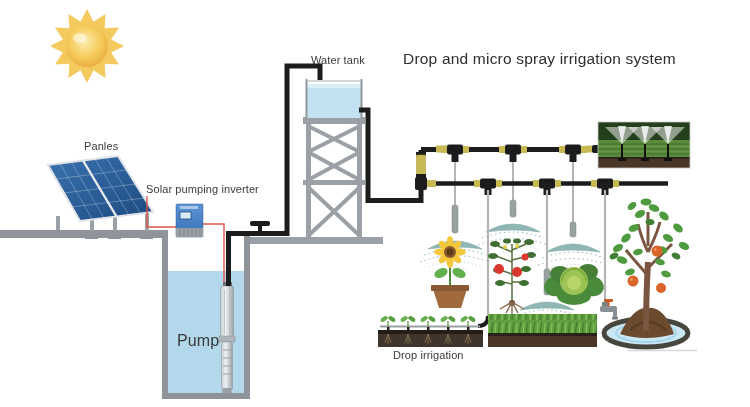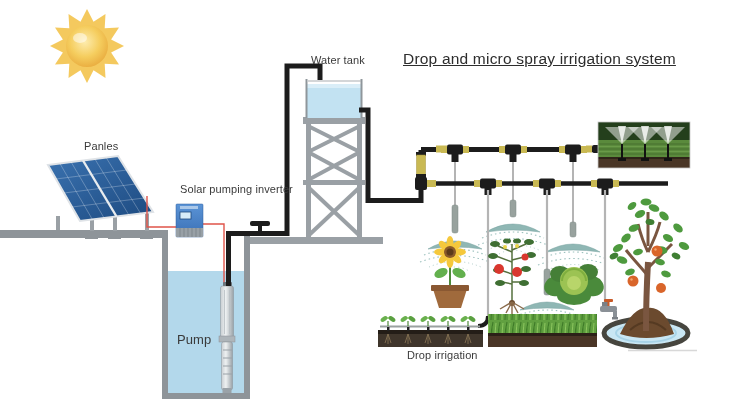--- a/index.html
+++ b/index.html
@@ -6,28 +6,28 @@
   .canvas{
     position:relative;width:750px;height:407px;background:var(--background,#fff);
     font-family:"Liberation Sans",sans-serif;overflow:hidden;
   }
   .scene{position:absolute;left:0;top:0;}
   .lbl{
     position:absolute;font-size:11px;color:var(--label-text,#3a3a3a);
     white-space:nowrap;letter-spacing:.1px;
   }
   .lbl-panels{left:84px;top:140px;}
-  .lbl-inverter{left:180px;top:183px;}
+  .lbl-inverter{left:146px;top:183px;}
   .lbl-watertank{left:311px;top:54px;}
-  .lbl-pump{left:177px;top:332px;font-size:13px;}
-  .lbl-drop{left:407px;top:349px;text-align:right;}
+  .lbl-pump{left:177px;top:332px;font-size:16px;}
+  .lbl-drop{left:393px;top:349px;text-align:right;}
   .lbl-micro{left:495px;top:348px;}
   .page-title{
     position:absolute;left:403px;top:50px;font-size:15.5px;font-weight:500;
-    color:var(--title-text,#2d2d2d);letter-spacing:.2px;white-space:nowrap;text-decoration:underline;
+    color:var(--title-text,#2d2d2d);letter-spacing:.2px;white-space:nowrap;
   }
 </style>
 </head>
 <body>
 
 <div class="canvas">
 
   <svg class="scene" width="750" height="407" viewBox="0 0 750 407">
     <defs>
       <radialGradient id="sunDisc" cx="45%" cy="40%" r="65%">

